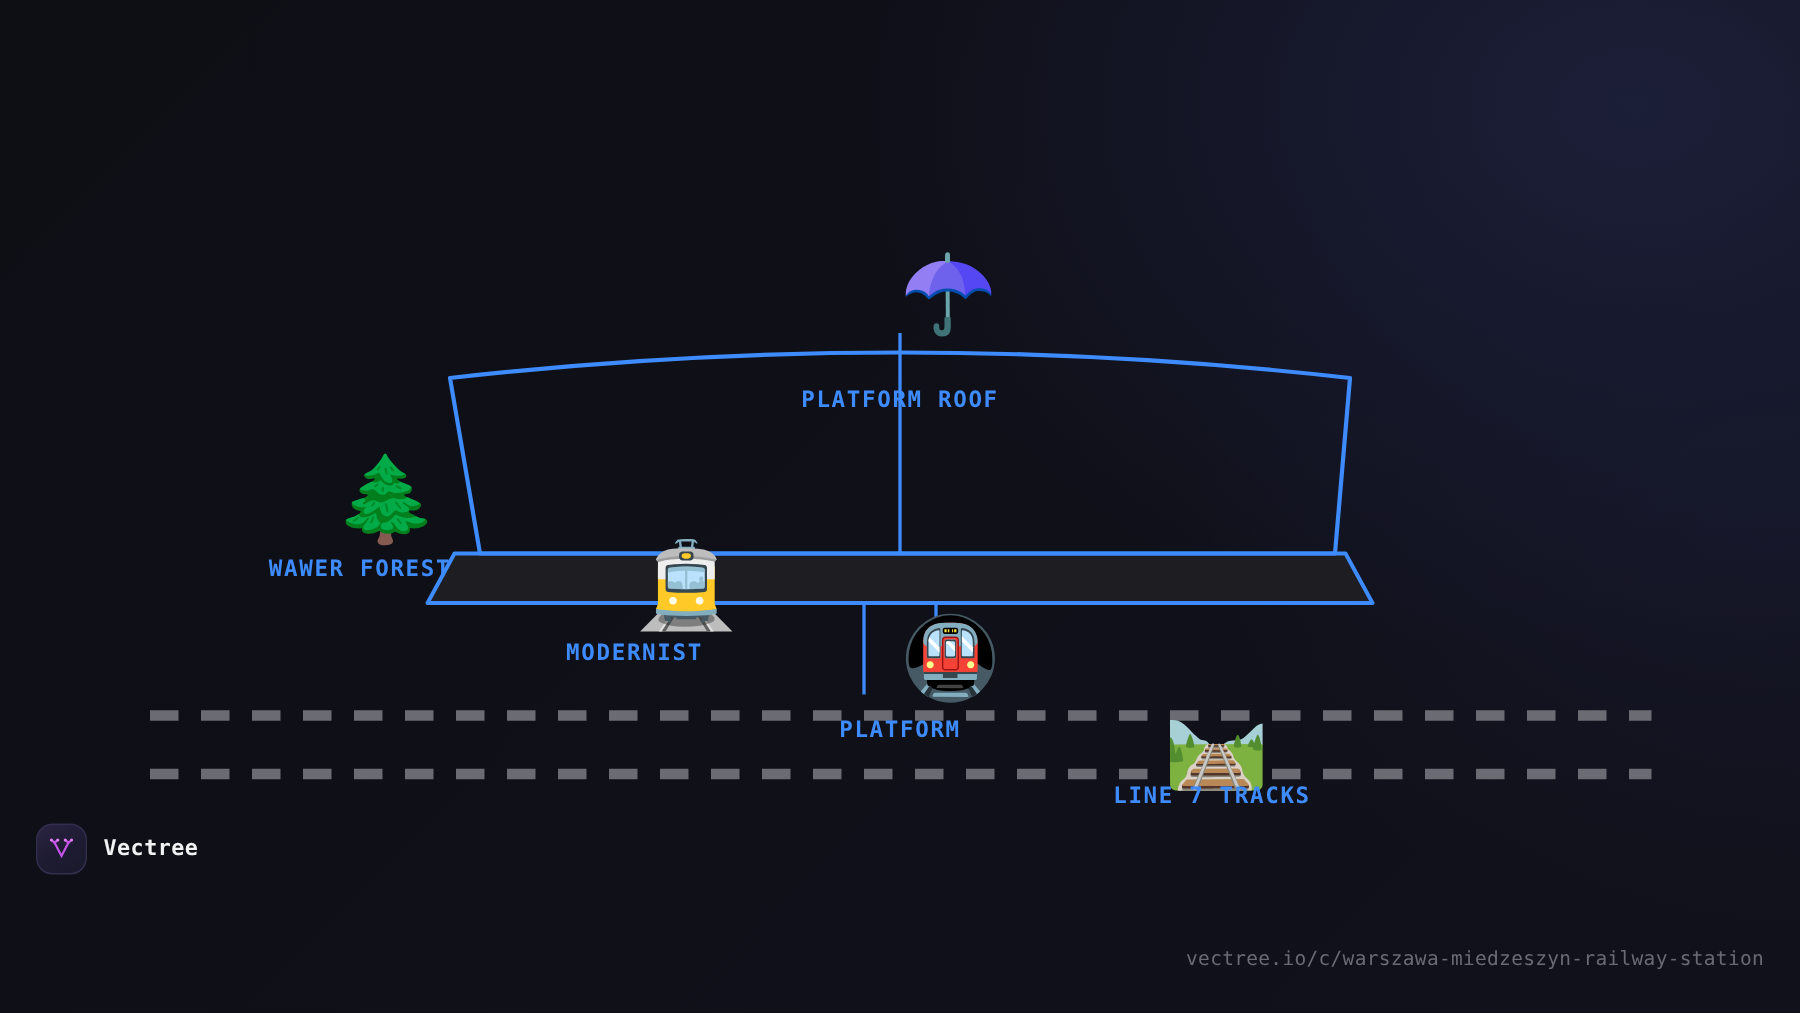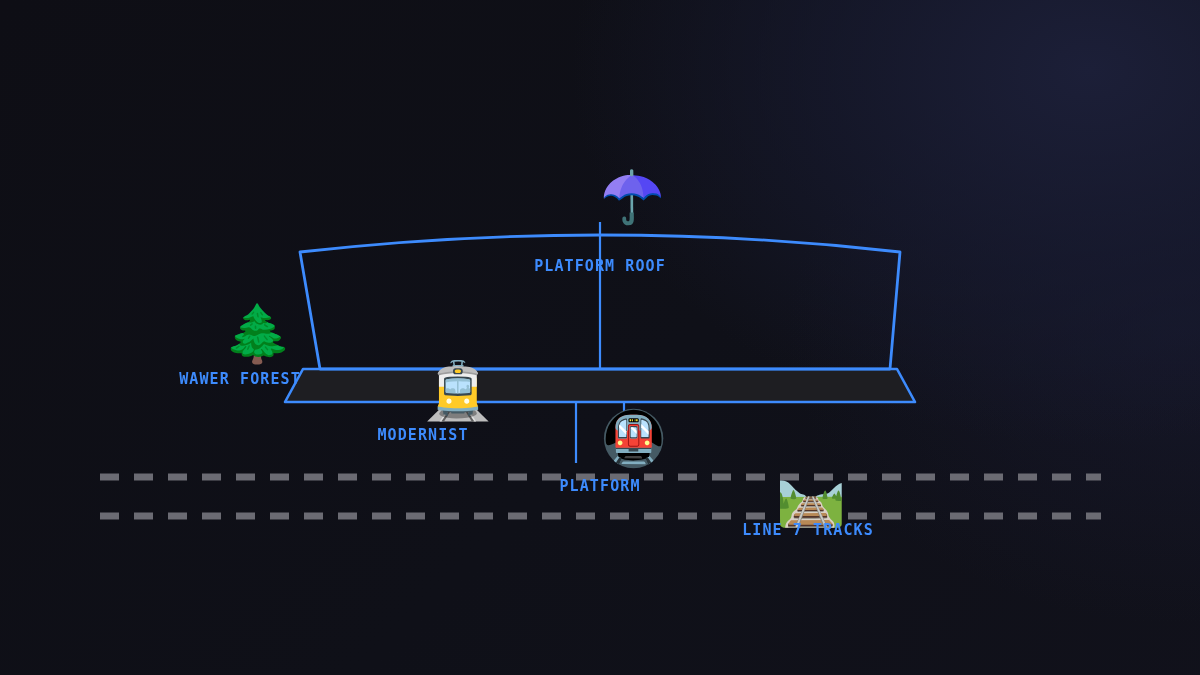--- a/index.html
+++ b/index.html
@@ -136,17 +136,38 @@
   <div class="dlabel" style="left:240px; top:370px;">WAWER FOREST</div>
 
   <div class="dlabel" style="left:423px; top:426px;">MODERNIST</div>
 
   <div class="dlabel" style="left:600px; top:477px;">PLATFORM</div>
 
   <div class="dlabel" style="left:808px; top:521px;text-align:right;">LINE 7 TRACKS</div>
 
   <div id="footer">
 
+    <div id="brand">
+      <div id="brand-mark">
+        <svg width="20" height="20" viewBox="0 0 20 20" aria-hidden="true">
+          <g stroke="#c653e8" stroke-width="1.5" stroke-linecap="round" fill="none">
+            <path d="M5.4 5.8 L10 14.6 L14.6 5.8"></path>
+            <path d="M5.4 5.8 L3.5 4.3"></path>
+            <path d="M5.4 5.8 L7.3 4.3"></path>
+            <path d="M14.6 5.8 L12.7 4.3"></path>
+            <path d="M14.6 5.8 L16.5 4.3"></path>
+          </g>
+          <g fill="#e07ef5">
+            <circle cx="3.3" cy="4.0" r="1.05"></circle>
+            <circle cx="7.5" cy="4.0" r="1.05"></circle>
+            <circle cx="12.5" cy="4.0" r="1.05"></circle>
+            <circle cx="16.7" cy="4.0" r="1.05"></circle>
+          </g>
+        </svg>
+      </div>
+      <span id="brand-name">Vectree</span>
+    </div>
 
 
+    <div id="page-url">vectree.io/c/warszawa-miedzeszyn-railway-station</div>
   </div>
 
 </div>
 
 </body></html>

